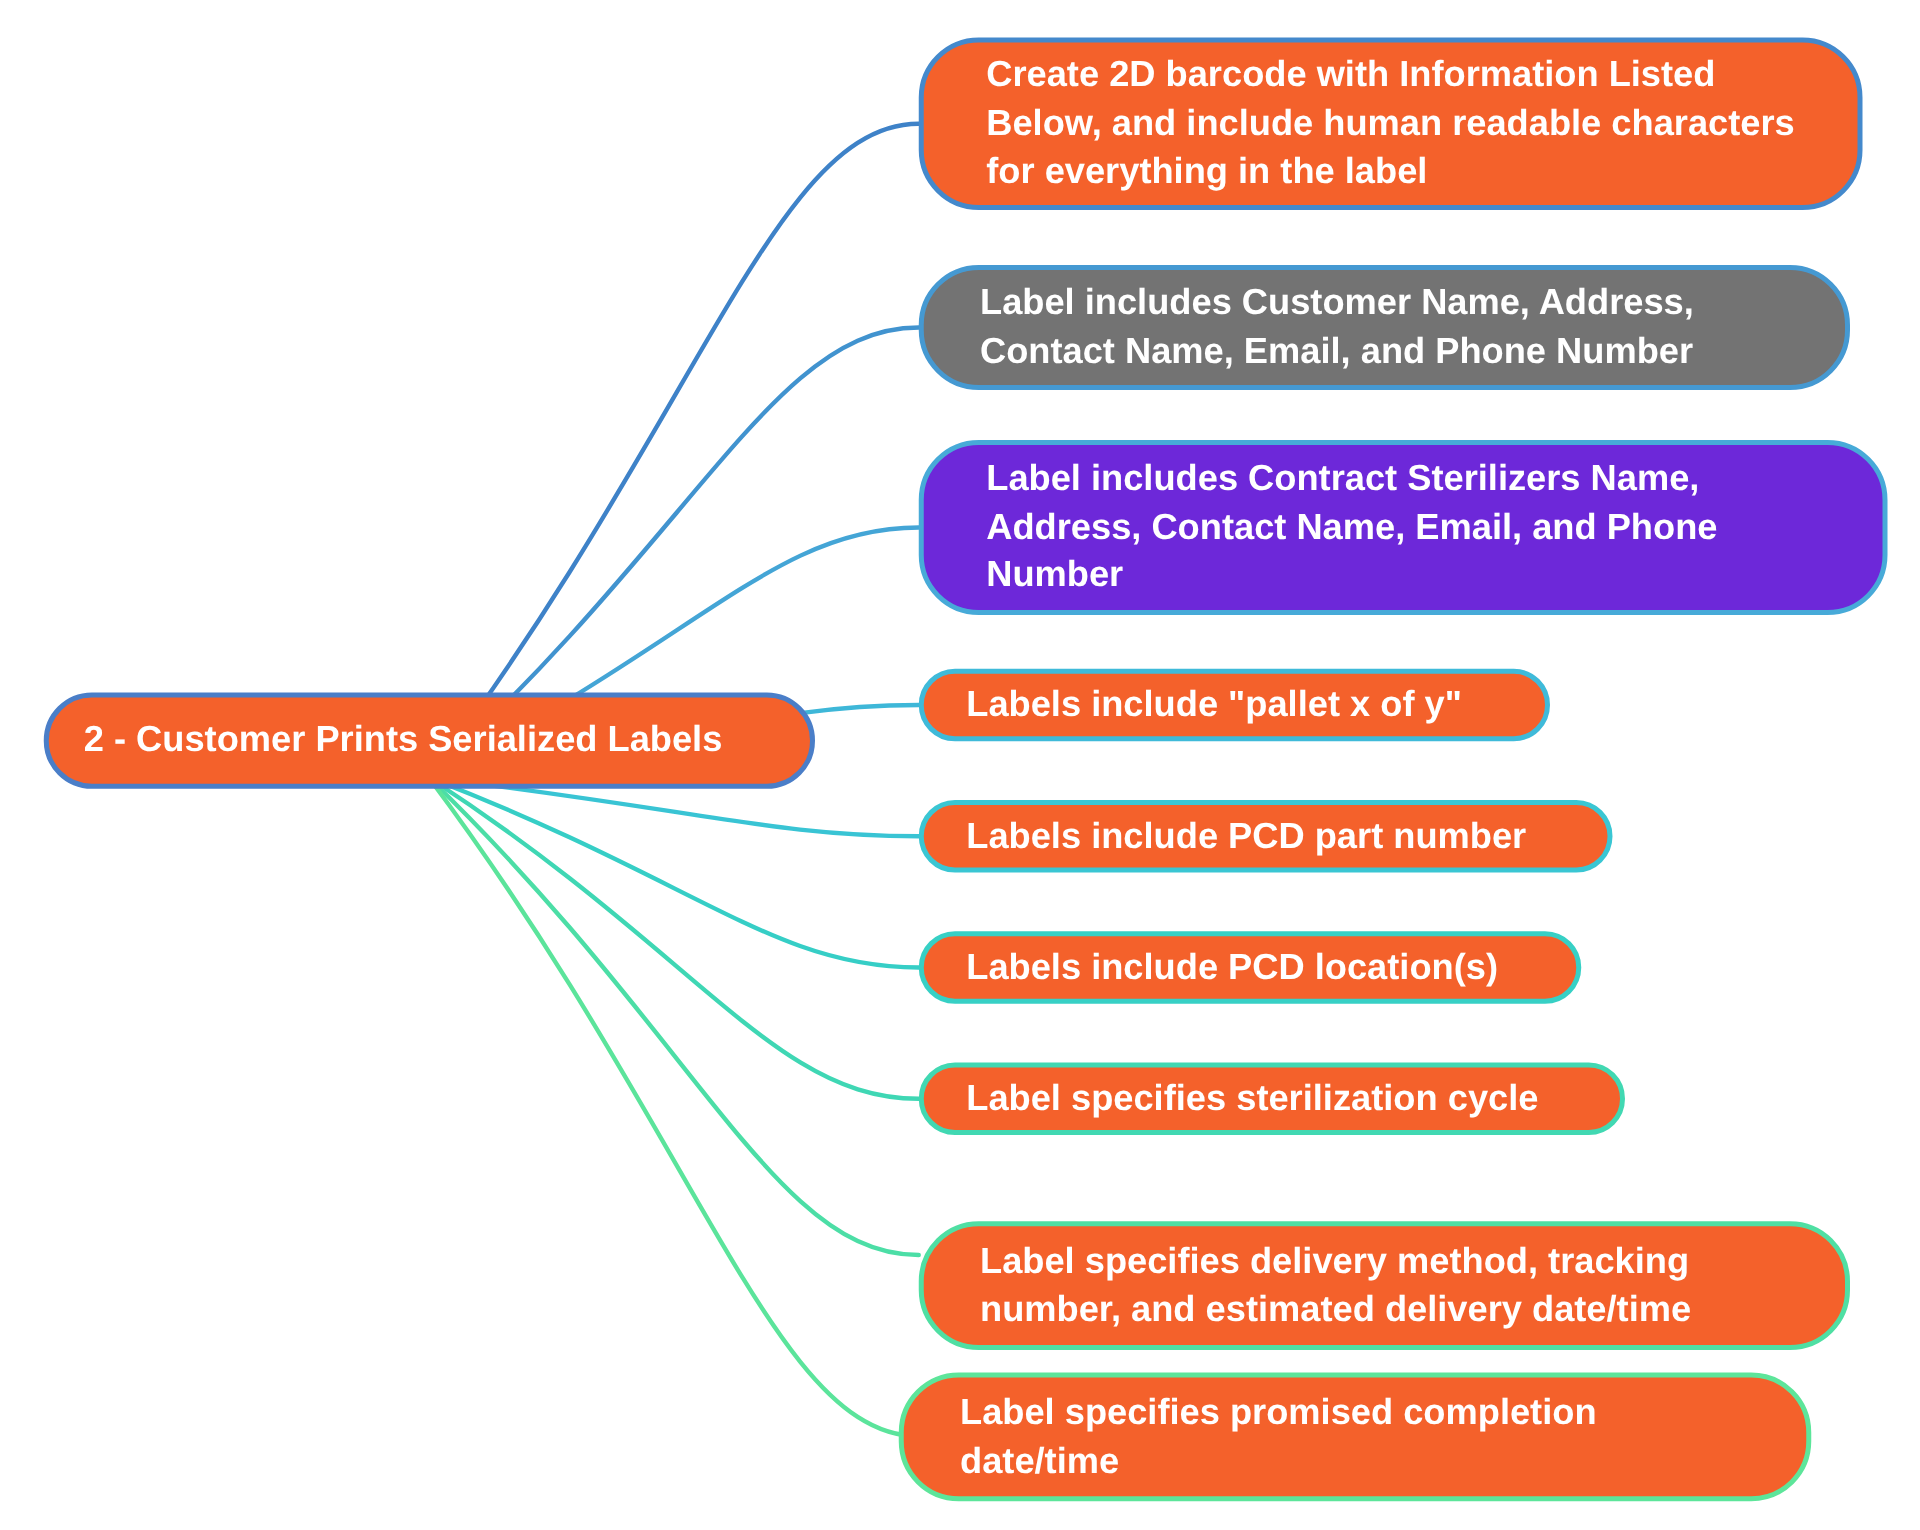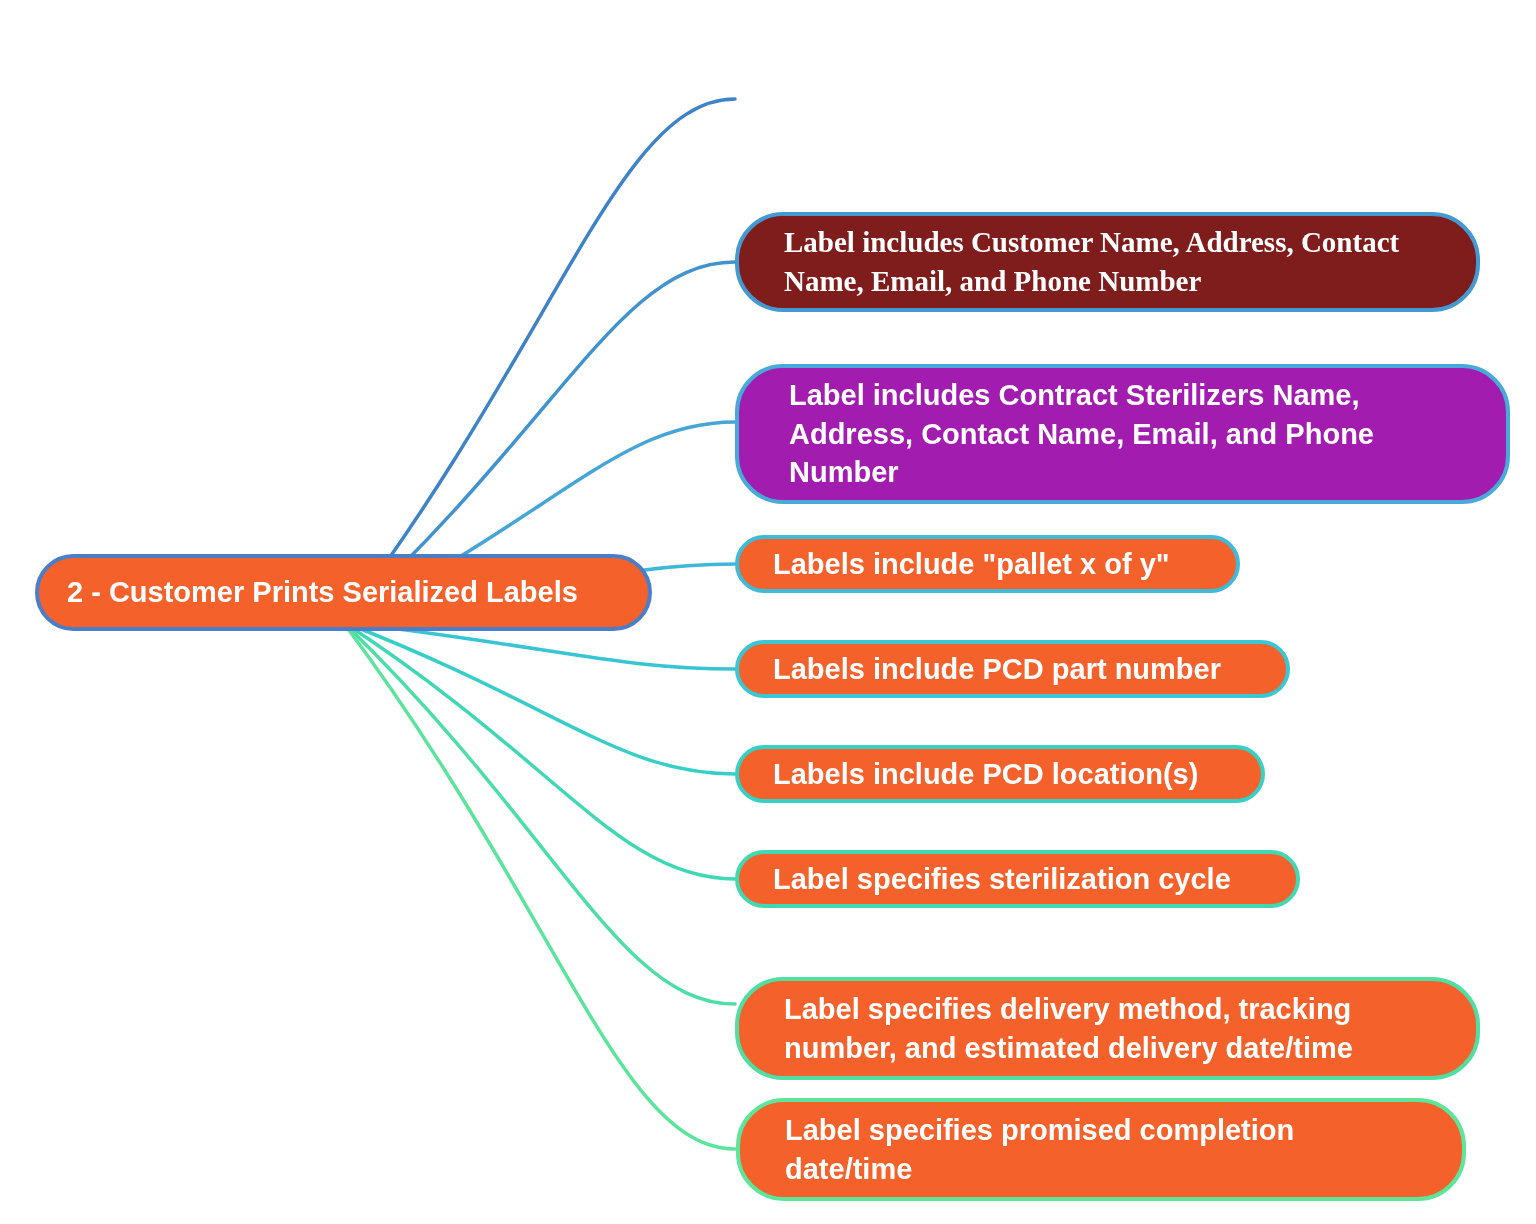--- a/index.html
+++ b/index.html
@@ -43,30 +43,31 @@
     <path d="M343 622 C560 590, 620 564, 735 564" style="stroke: rgb(62, 183, 216);"></path>
     <path d="M343 622 C560 648, 620 669, 735 669" style="stroke: rgb(57, 196, 212);"></path>
     <path d="M343 622 C560 706, 620 774, 735 774" style="stroke: rgb(54, 206, 198);"></path>
     <path d="M343 622 C560 763, 620 879, 735 879" style="stroke: rgb(63, 215, 180);"></path>
     <path d="M343 622 C560 832, 620 1004, 735 1004" style="stroke: rgb(76, 222, 166);"></path>
     <path d="M343 622 C560 912, 620 1149, 735 1149" style="stroke: rgb(91, 228, 155);"></path>
   </svg>
 
   <div class="node root" style="left: 35px; top: 554px; width: 617px; height: 77px; padding: 0px 28px; border-color: rgb(74, 126, 200); background-color: rgb(244, 97, 43);">2 - Customer Prints Serialized Labels</div>
 
+  <div class="node" style="left: 735px; top: 30px; width: 755px; height: 138px; padding: 0px 50px; border-color: rgb(68, 137, 204); background-color: rgb(244, 97, 43);">Create 2D barcode with Information Listed Below, and include human readable characters for everything in the label</div>
 
-  <div class="node" style="left: 735px; top: 212px; width: 745px; height: 100px; padding: 0px 45px; border-color: rgb(69, 153, 210); background-color: #7f1d1d; font-family: Liberation Serif, serif;">Label includes Customer Name, Address, Contact Name, Email, and Phone Number</div>
+  <div class="node" style="left: 735px; top: 212px; width: 745px; height: 100px; padding: 0px 45px; border-color: rgb(69, 153, 210); background-color: #737373;">Label includes Customer Name, Address, Contact Name, Email, and Phone Number</div>
 
-  <div class="node" style="left: 735px; top: 364px; width: 775px; height: 140px; padding: 0px 50px; border-color: rgb(71, 170, 216); background-color: #a21caf;">Label includes Contract Sterilizers Name, Address, Contact Name, Email, and Phone Number</div>
+  <div class="node" style="left: 735px; top: 352px; width: 775px; height: 140px; padding: 0px 50px; border-color: rgb(71, 170, 216); background-color: #6d28d9;">Label includes Contract Sterilizers Name, Address, Contact Name, Email, and Phone Number</div>
 
   <div class="node one-line" style="left: 735px; top: 535px; width: 505px; height: 58px; padding: 0px 34px; border-color: rgb(63, 186, 217); background-color: rgb(244, 97, 43);">Labels include "pallet x of y"</div>
 
   <div class="node one-line" style="left: 735px; top: 745px; width: 530px; height: 58px; padding: 0px 34px; border-color: rgb(55, 208, 197); background-color: rgb(244, 97, 43);">Labels include PCD location(s)</div>
 
   <div class="node one-line" style="left: 735px; top: 640px; width: 555px; height: 58px; padding: 0px 34px; border-color: rgb(58, 198, 211); background-color: rgb(244, 97, 43);">Labels include PCD part number</div>
 
   <div class="node one-line" style="left: 735px; top: 850px; width: 565px; height: 58px; padding: 12px 34px; border-color: rgb(65, 216, 178); background-color: rgb(244, 97, 43);">Label specifies sterilization cycle</div>
 
   <div class="node" style="left: 735px; top: 953px; width: 745px; height: 103px; padding: 0px 45px; border-color: rgb(79, 223, 163); background-color: rgb(244, 97, 43); margin-top: 24px;">Label specifies delivery method, tracking number, and estimated delivery date/time</div>
 
-  <div class="node" style="left: 736px; top: 1098px; width: 730px; height: 103px; padding: 0px 45px; border-color: rgb(93, 229, 154); background-color: rgb(244, 97, 43);">Label specifies promised completion date/time</div>
+  <div class="node" style="left: 719px; top: 1098px; width: 730px; height: 103px; padding: 0px 45px; border-color: rgb(93, 229, 154); background-color: rgb(244, 97, 43);">Label specifies promised completion date/time</div>
 
 </div>
 
 </body></html>

